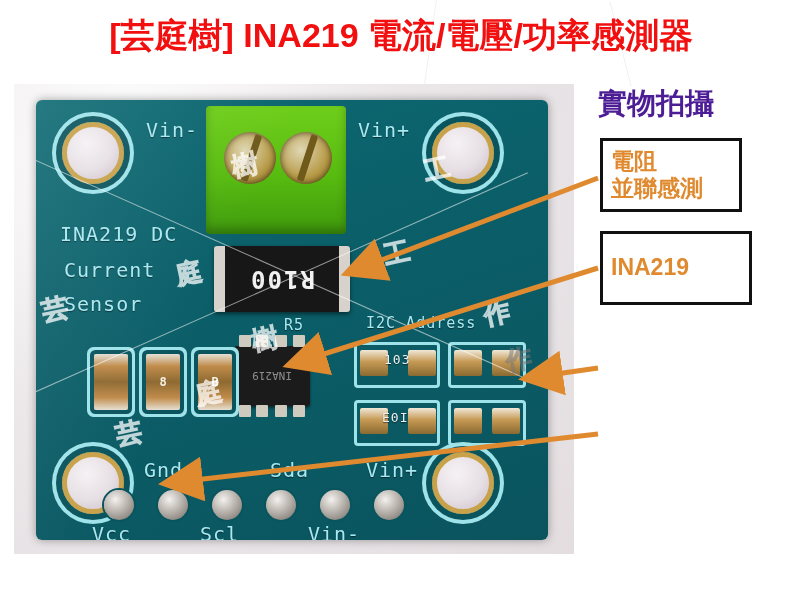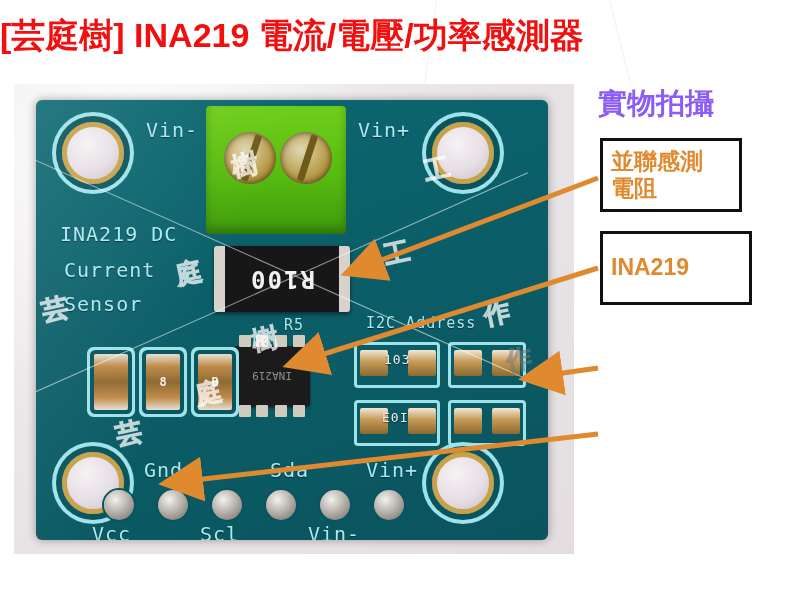--- a/index.html
+++ b/index.html
@@ -10,21 +10,21 @@
     overflow:hidden;
   }
   #stage { position:relative; width:800px; height:600px; background:#fff; }
 
   
   .crease { position:absolute; background:#eef1f3; pointer-events:none; }
 
   
   .title {
     position:absolute; left:0; top:14px; width:693px;
-    text-align:left;
+    text-align:right;
     color:#f20f0f;
     font-size:34px;
     font-weight:bold;
     letter-spacing:0px;
     white-space:nowrap;
     line-height:42px;
   }
 
   
   .photo {
@@ -151,21 +151,21 @@
     pointer-events:none; user-select:none;
   }
   .wmline{
     position:absolute; height:1px; background:rgba(255,255,255,.55);
     transform-origin:0 0; pointer-events:none;
   }
 
   
   .subtitle{
     position:absolute; left:598px; top:84px;
-    color:#8b5cf6; font-family:"DejaVu Serif", serif;
+    color:#4c1d95; font-family:"DejaVu Serif", serif;
     font-size:29px; font-weight:bold; white-space:nowrap;
   }
   .callout{
     position:absolute;
     border:3px solid #111;
     background:#fff;
     color:#e08a30;
     font-weight:bold;
     display:flex; flex-direction:column; justify-content:center;
     padding:4px 8px;
@@ -285,22 +285,22 @@
       <div class="wm" style="left:196px;top:48px;">樹</div>
       <div class="wm" style="left:388px;top:52px;">工</div>
     </div>
 
     <div class="wm" style="left:492px;top:258px;color:transparent;-webkit-text-stroke:1px rgba(120,120,120,.55);">作</div>
   </div>
 
   <div class="subtitle">實物拍攝</div>
 
   <div class="callout b1">
+    <div>電阻</div>
     <div>並聯感測</div>
-    <div>電阻</div>
   </div>
   <div class="callout b2">
     <div>INA219</div>
   </div>
 
   <svg class="arrows" viewBox="0 0 800 600">
     <defs>
       <marker id="ah" markerWidth="9" markerHeight="9" refX="7" refY="4.5" orient="auto">
         <path d="M0,0 L9,4.5 L0,9 Z" fill="#e08a30"></path>
       </marker>

